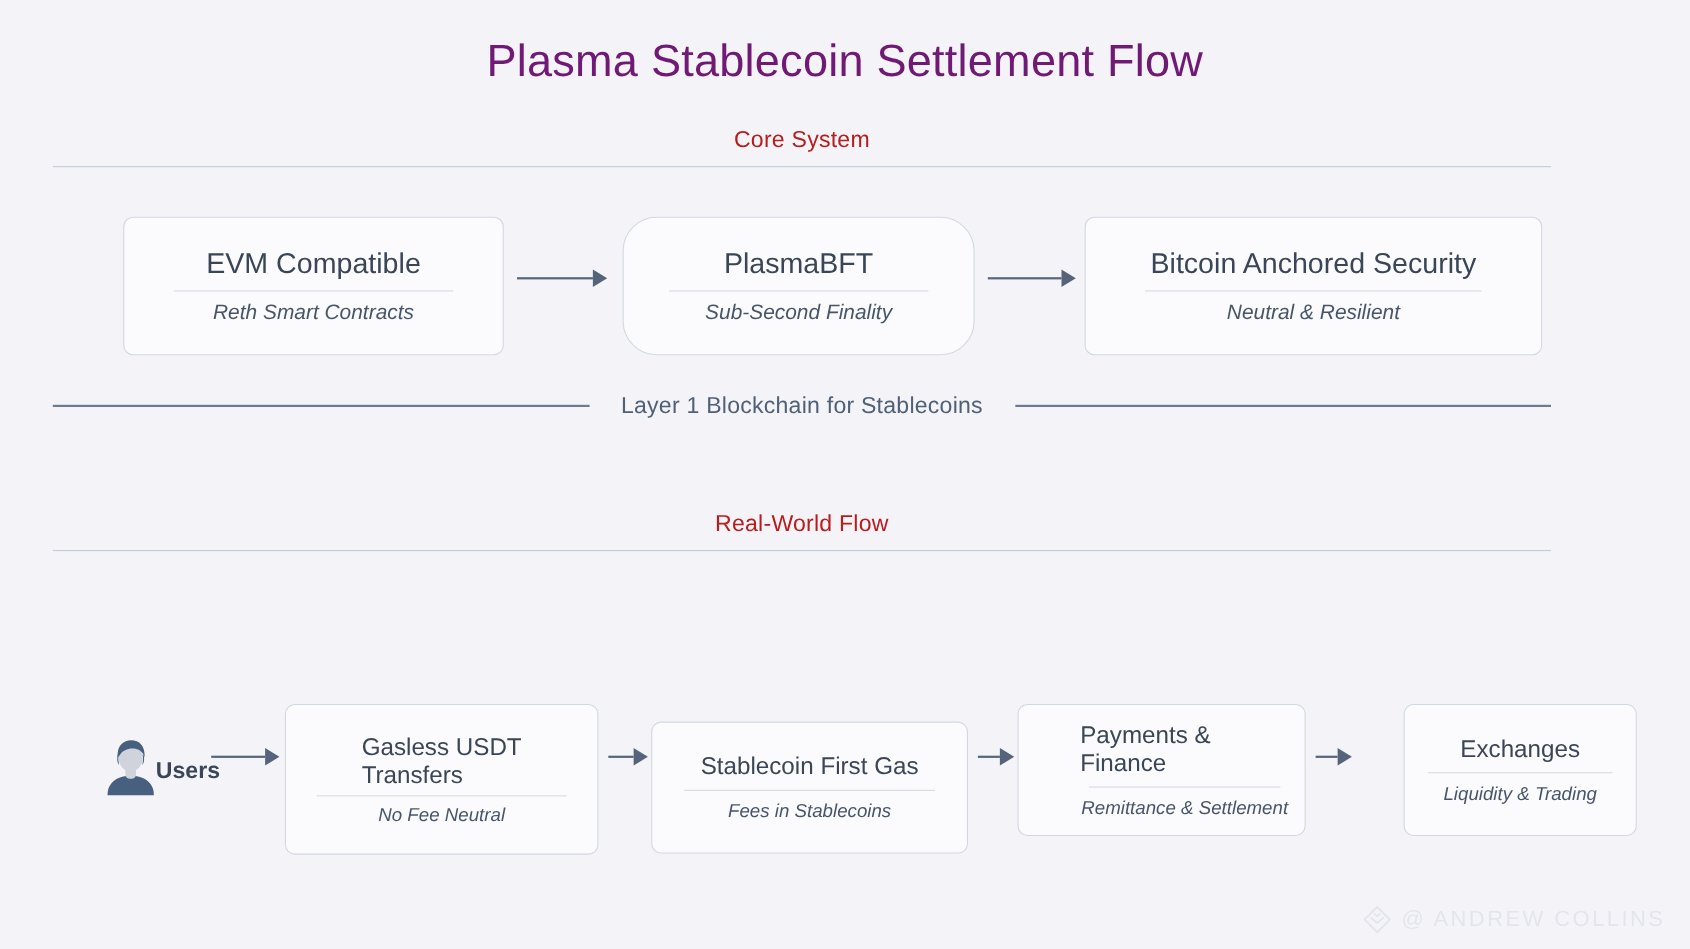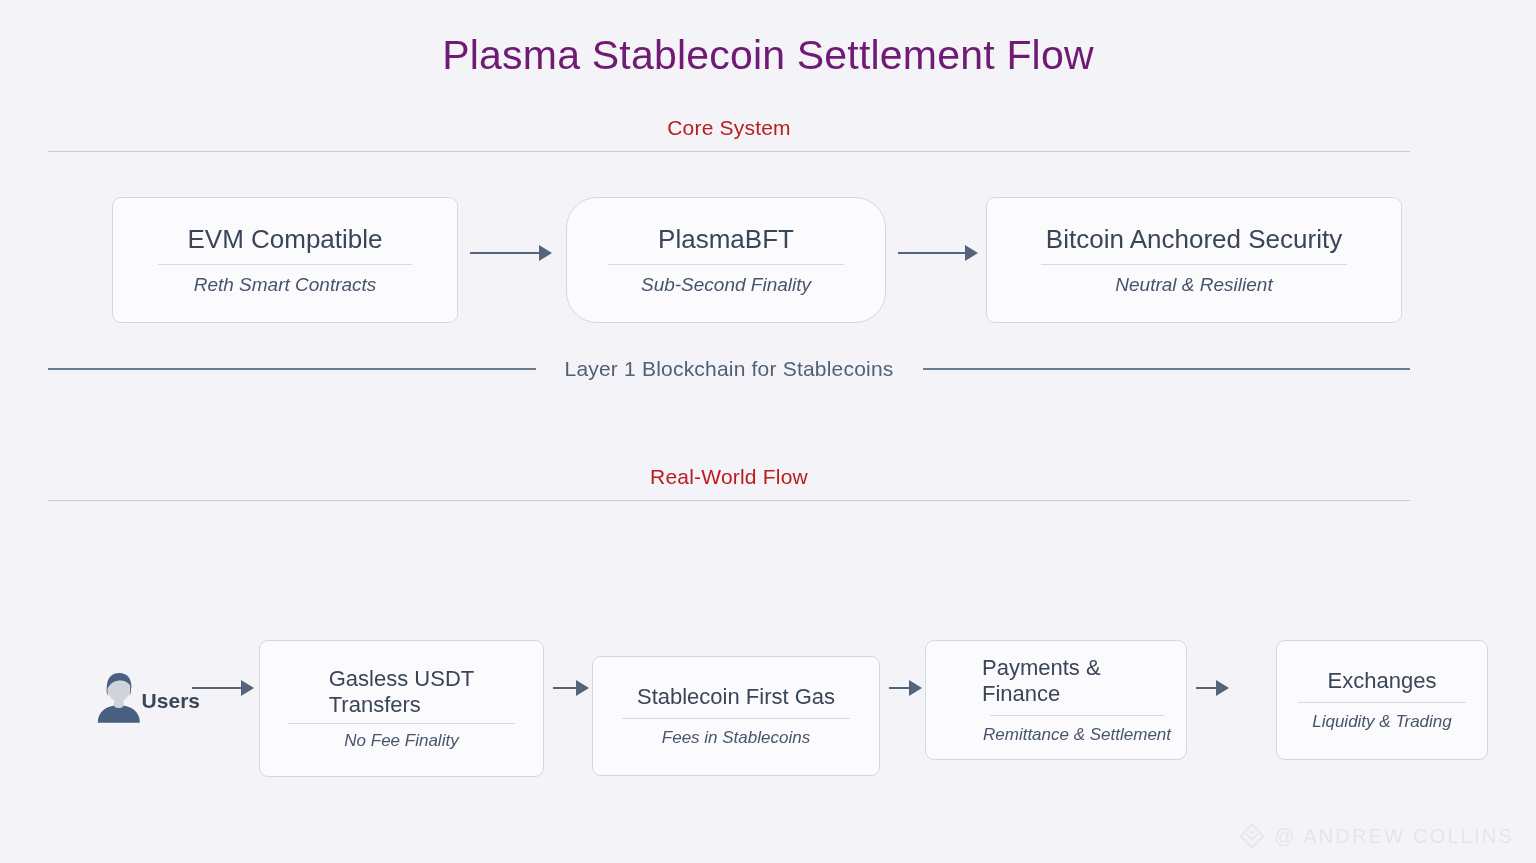--- a/index.html
+++ b/index.html
@@ -248,21 +248,21 @@
 
   <div class="arrow" style="left:192px; top:680px; width:62px;">
     <span class="shaft"></span>
     <span class="head"></span>
   </div>
 
   <div class="node row-bottom wrapped" style="left:259px; top:640px; width:285px; height:137px;">
     <div class="node-title">Gasless USDT
 Transfers</div>
     <div class="node-div"></div>
-    <div class="node-sub">No Fee Finality</div>
+    <div class="node-sub">No Fee Neutral</div>
   </div>
 
   <div class="arrow" style="left:553px; top:680px; width:36px;">
     <span class="shaft"></span>
     <span class="head"></span>
   </div>
 
   <div class="node row-bottom" style="left:592px; top:640px; width:288px; height:120px;margin-top:16px;">
     <div class="node-title">Stablecoin First Gas</div>
     <div class="node-div"></div>

